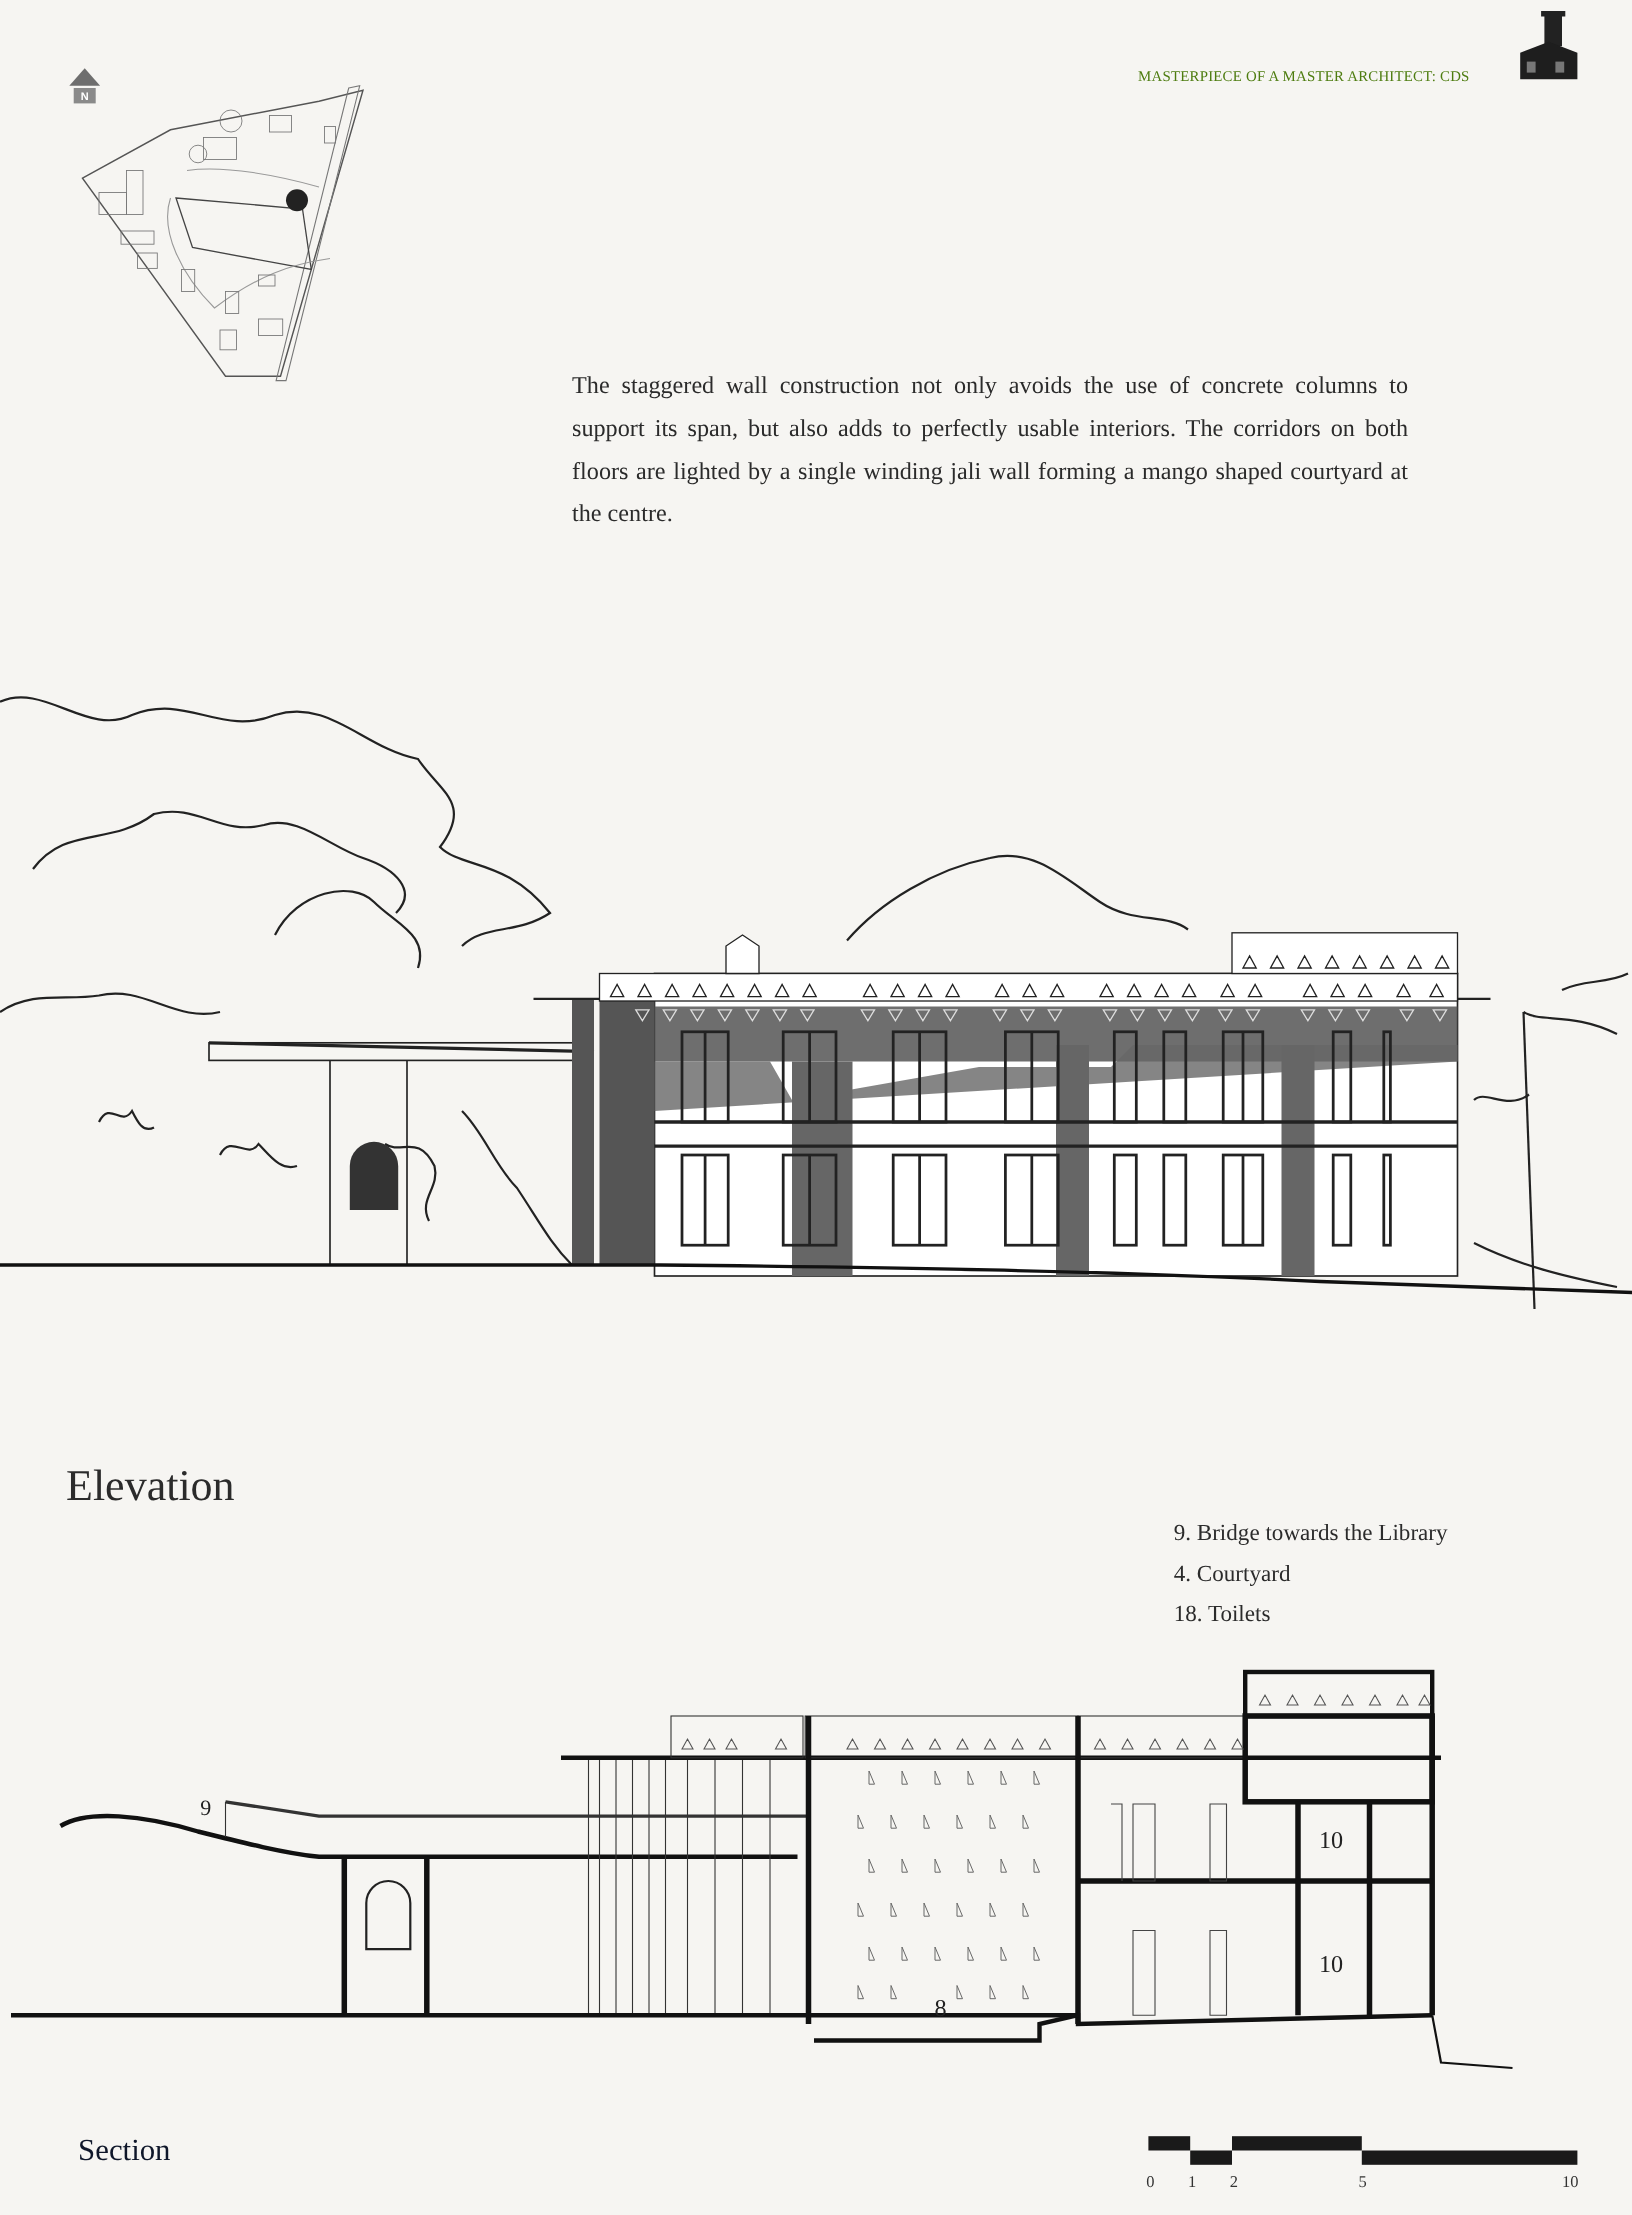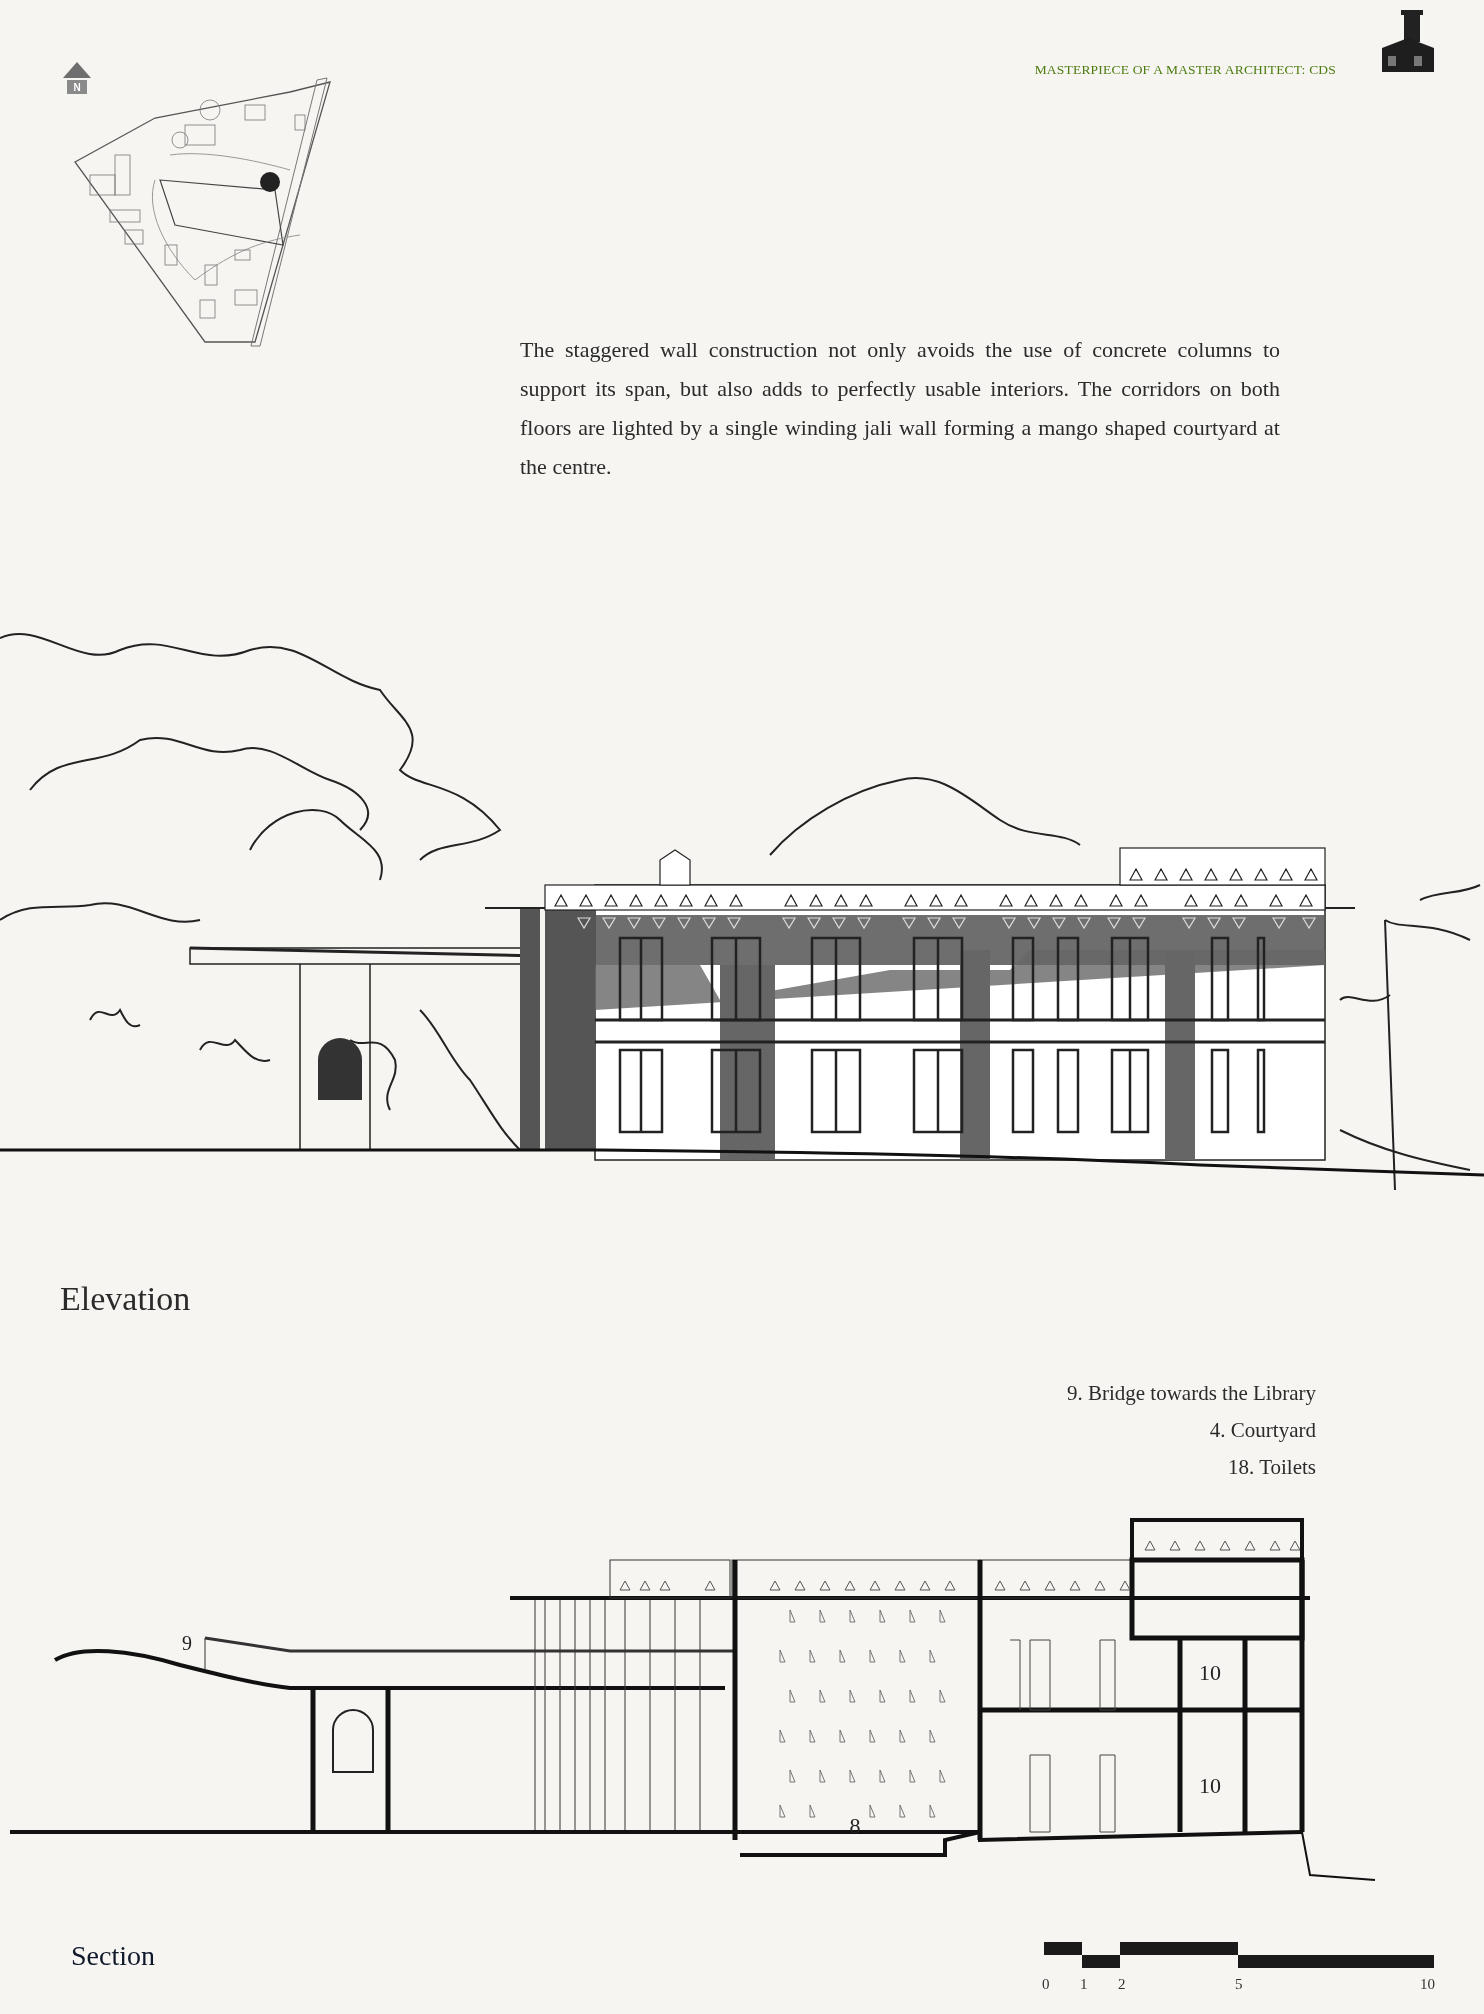--- a/index.html
+++ b/index.html
@@ -4,22 +4,22 @@
 <style>
   html,body{margin:0;padding:0;}
   body{width:1484px;height:2014px;background:#f6f5f2;position:relative;overflow:hidden;font-family:"Liberation Serif","DejaVu Serif",serif;color:#2a2a2a;}
   .abs{position:absolute;}
   .header-title{top:62px;right:148px;font-size:13.5px;letter-spacing:0.2px;color:#4d7c0f;}
   .header-logo{top:8px;right:48px;width:58px;height:66px;}
   .site-plan{left:55px;top:50px;width:320px;height:310px;}
   .body-text{left:520px;top:330px;width:760px;font-size:22px;line-height:39px;text-align:justify;color:#2b2b2b;}
   .body-text p{margin:0 0 41px 0;}
   .elev-svg{left:0;top:630px;width:1484px;height:560px;}
-  .elev-label{left:60px;top:1280px;font-size:34px;color:#2b2b2b;}
-  .legend{right:168px;top:1375px;text-align:right;font-size:21px;line-height:37px;color:#2b2b2b;}
+  .elev-label{left:60px;top:1327px;font-size:40px;color:#2b2b2b;}
+  .legend{right:168px;top:1375px;font-size:21px;line-height:37px;color:#2b2b2b;}
   .sect-svg{left:0;top:1510px;width:1484px;height:400px;}
   .sect-label{left:71px;top:1940px;font-size:28px;color:#0f172a;}
   .scale{left:1040px;top:1938px;width:400px;height:70px;}
   .scale-labels span{position:absolute;top:38px;font-size:15px;color:#333;}
 </style>
 </head>
 <body>
 
 <div class="abs header-title">MASTERPIECE OF A MASTER ARCHITECT: CDS</div>
 <svg class="abs header-logo" viewBox="0 0 58 66">

